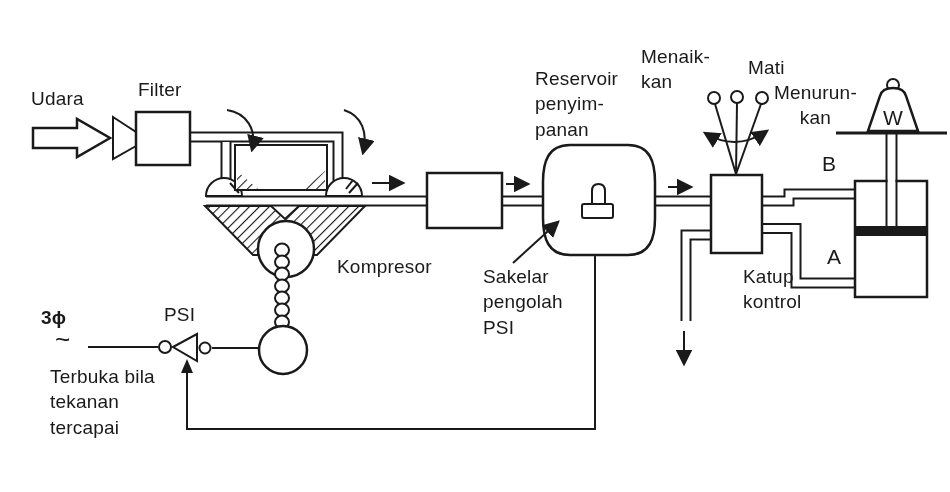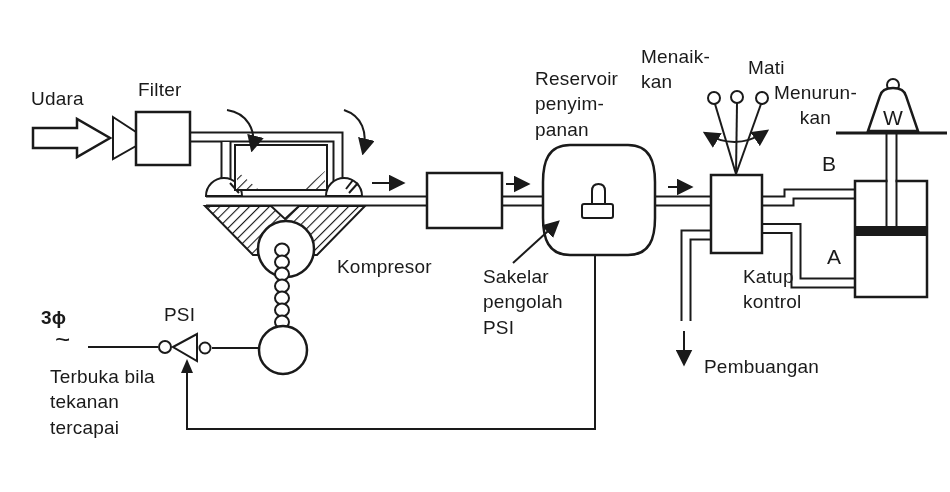--- a/index.html
+++ b/index.html
@@ -180,21 +180,20 @@
   <div class="lbl" style="left:641px;top:44px;">Menaik-
 kan</div>
   <div class="lbl" style="left:748px;top:55px;">Mati</div>
   <div class="lbl" style="left:774px;top:80px;text-align:center;">Menurun-
 kan</div>
   <div class="lbl" style="left:483px;top:264px;">Sakelar
 pengolah
 PSI</div>
   <div class="lbl" style="left:711px;top:264px;margin-left:32px;">Katup
 kontrol</div>
-  <div class="lbl" style="left:704px;top:354px;">Pembuangan</div>
   <div class="lbl" style="left:164px;top:302px;">PSI</div>
   <div class="lbl" style="left:41px;top:305px;font-weight:bold;">3ϕ</div>
   <div class="lbl tilde" style="left:55px;top:326px;">~</div>
   <div class="lbl" style="left:50px;top:364px;">Terbuka bila
 tekanan
 tercapai</div>
   <div class="lbl big" style="left:822px;top:150px;">B</div>
   <div class="lbl big" style="left:827px;top:243px;">A</div>
   <div class="lbl big" style="left:883px;top:104px;">W</div>
 </div>

